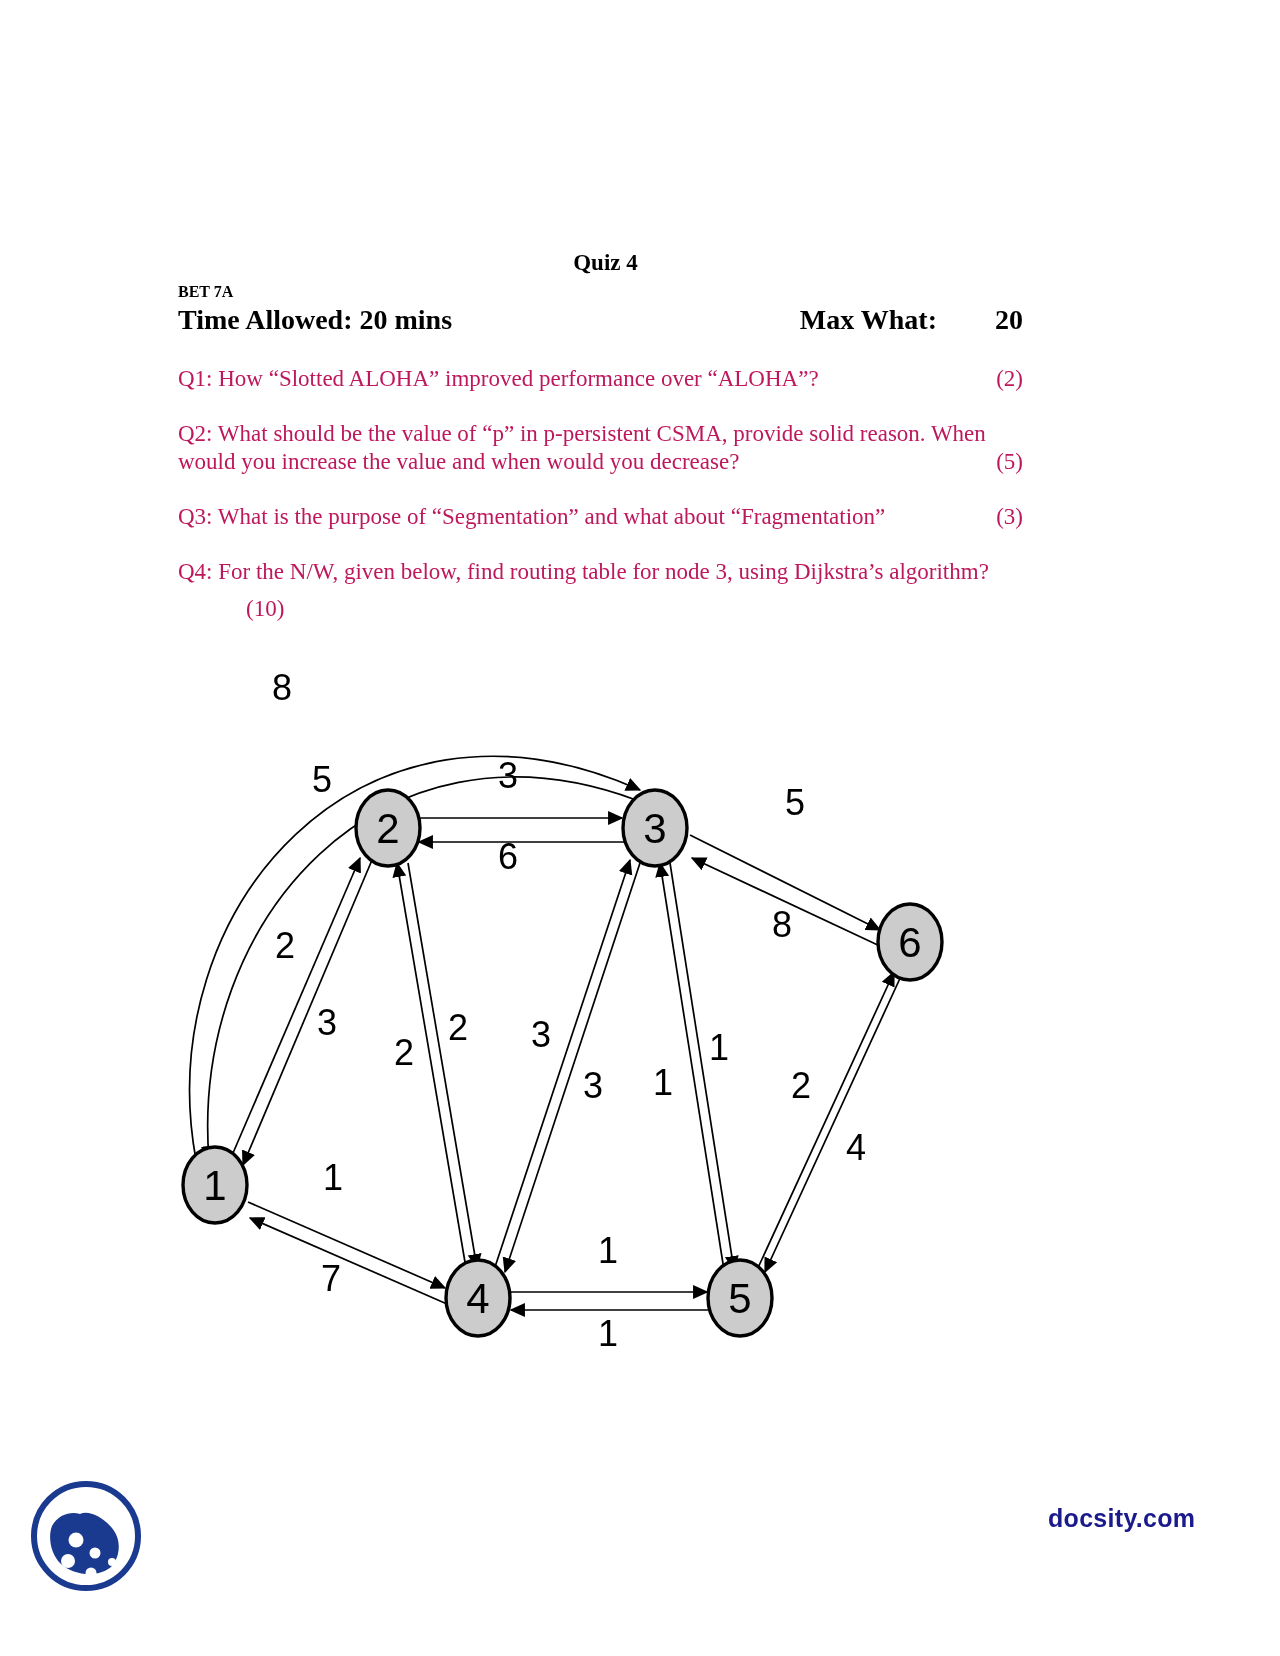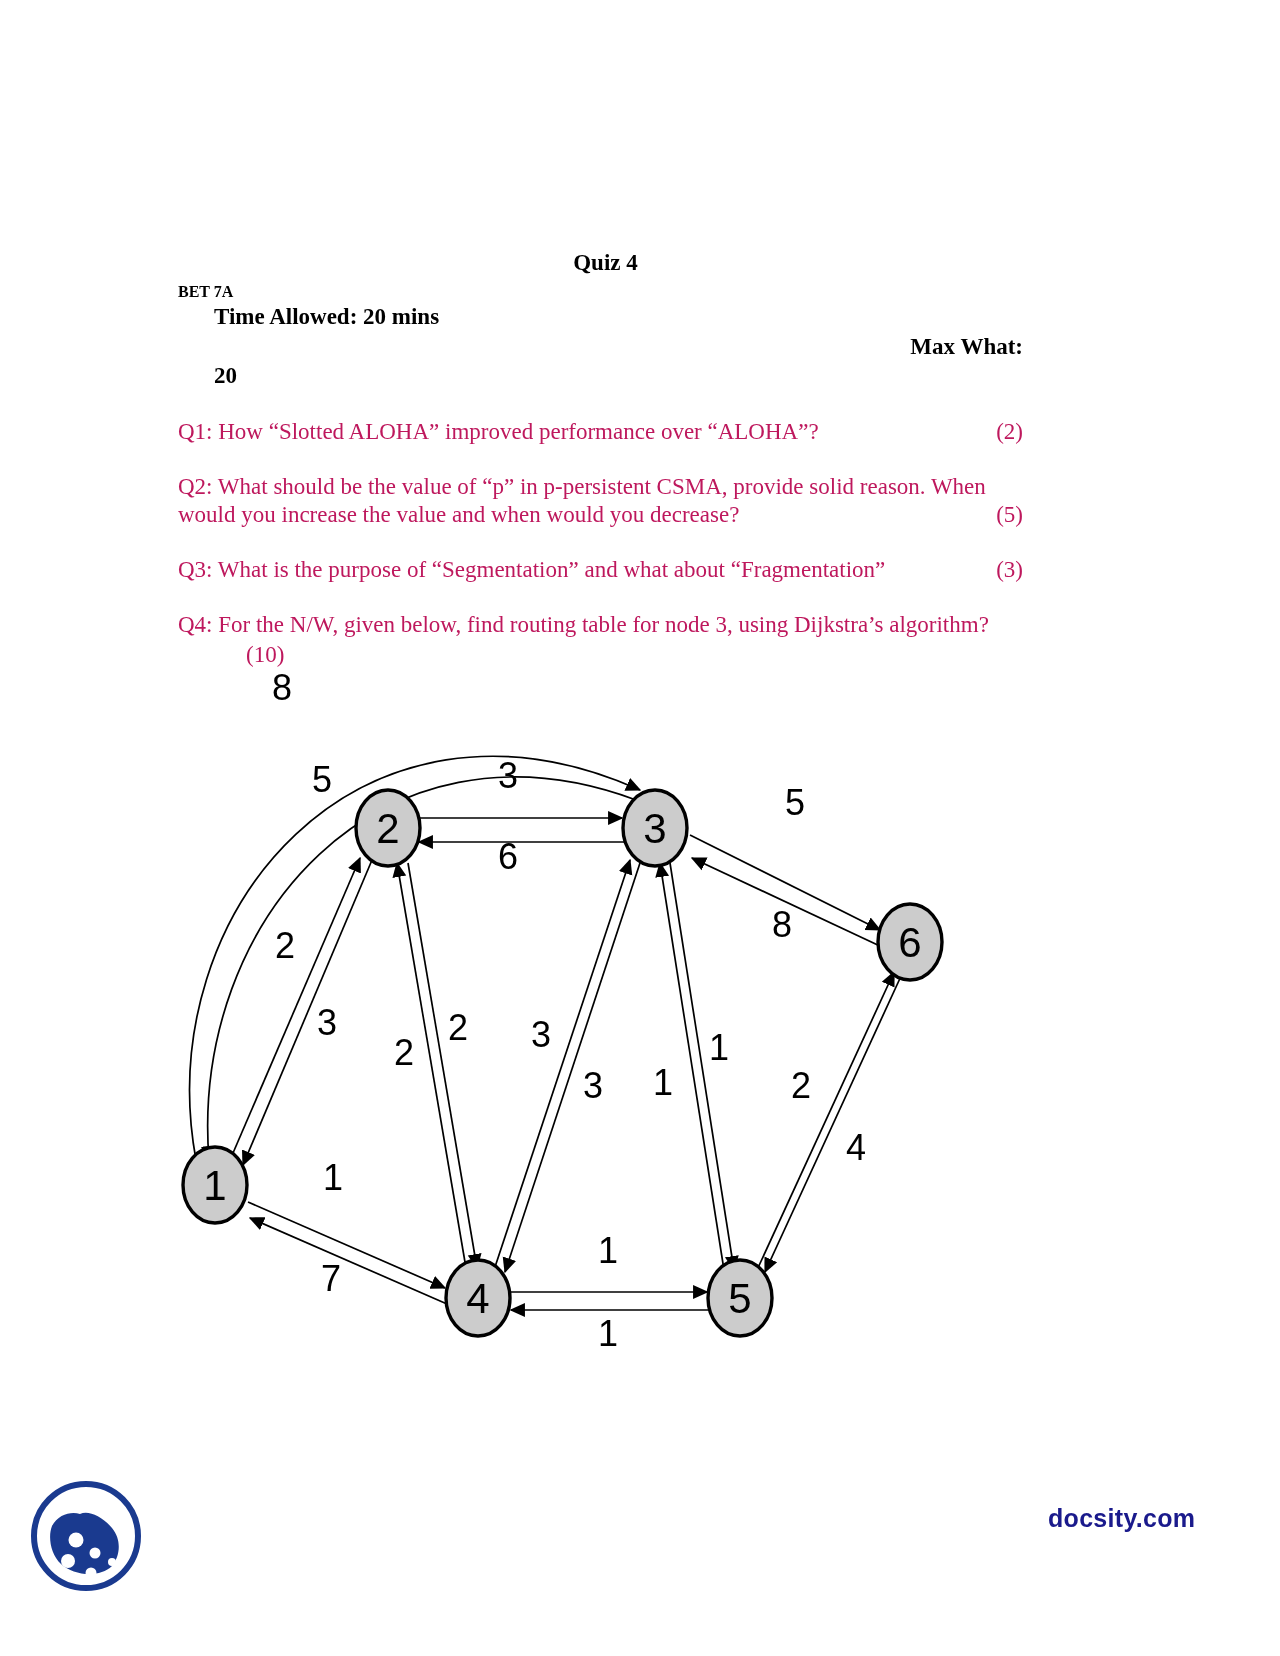--- a/index.html
+++ b/index.html
@@ -12,31 +12,31 @@
 
   
   .doc{position:absolute;left:178px;top:250px;width:845px;}
   .quiz-title{
     text-align:center;font-weight:bold;font-size:23px;
     letter-spacing:0px;color:#000;margin:0 0 6px 0;
     padding-left:10px;
   }
   .hdr-line{font-weight:bold;font-size:16px;color:#000;margin:0;line-height:1.28;}
   .hdr-row{display:flex;justify-content:center;align-items:baseline;
-           font-weight:bold;font-size:23px;color:#000;line-height:1.28;flex-direction:column;}
+           font-weight:bold;font-size:28px;color:#000;line-height:1.28;}
   .hdr-row .marks-label{margin-left:auto;}
-  .hdr-row .marks-value{margin-left:36px;}
+  .hdr-row .marks-value{margin-left:58px;}
 
   .q{font-size:23px;color:#be185d;line-height:1.22;margin-top:27px;position:relative;}
   .q .qbody{display:block;}
   .q-inline{display:flex;justify-content:space-between;align-items:baseline;}
   .q-inline .qtext{flex:0 1 auto;}
   .q-inline .qmark{margin-left:auto;padding-left:30px;}
   .q2line2{display:flex;justify-content:space-between;align-items:flex-end;}
-  .q4mark{display:block;margin-left:68px;margin-top:2px;}
+  .q4mark{display:block;margin-left:68px;margin-top:8px;}
 
   
   .graph{position:absolute;left:0px;top:620px;width:1060px;height:780px;}
   .graph svg{display:block;}
 
   
   .logo{position:absolute;left:28px;top:1478px;width:116px;height:116px;}
   .docsity{
     position:absolute;left:1048px;top:1504px;
     color:#1a1a8c;font-family:"Liberation Sans", sans-serif;

